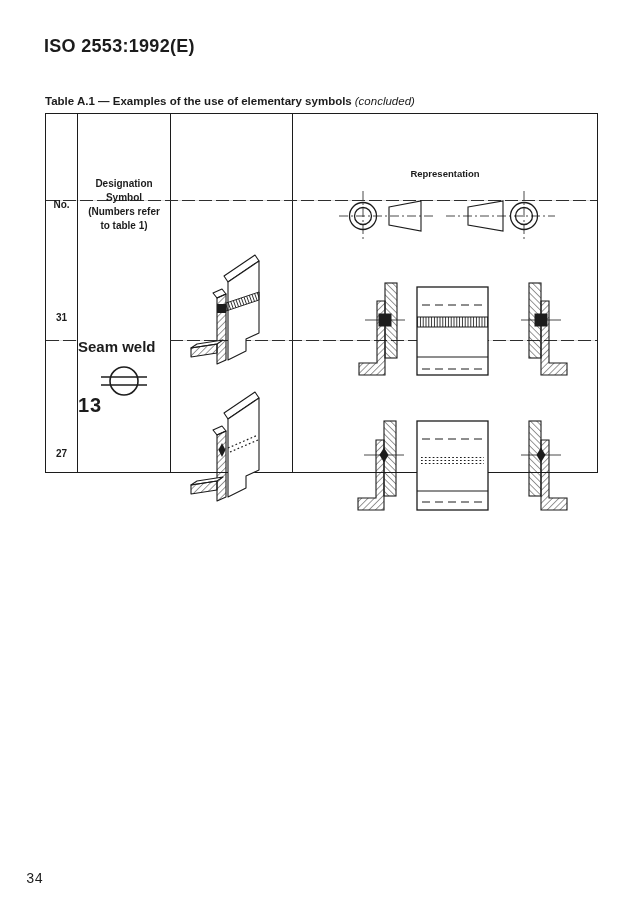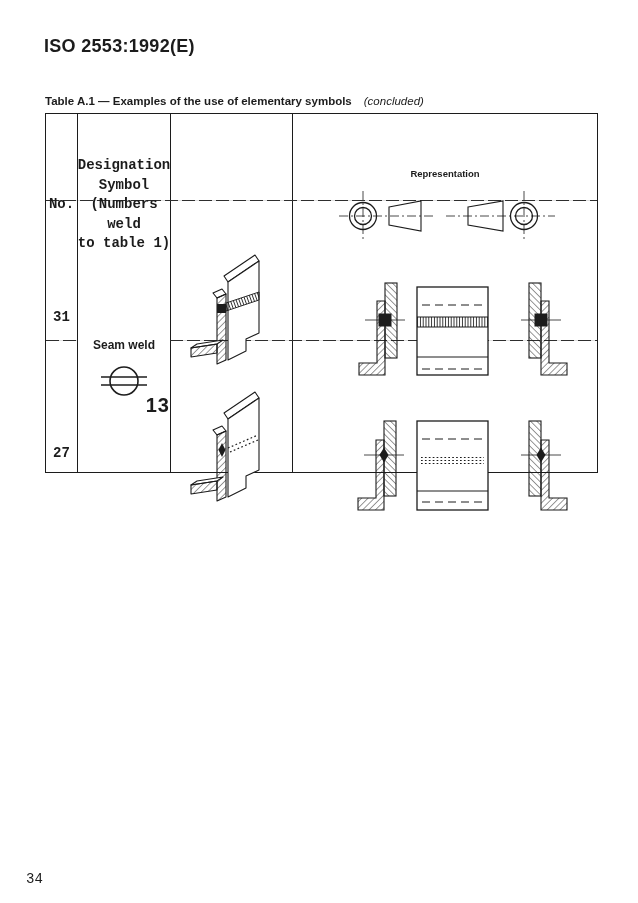--- a/index.html
+++ b/index.html
@@ -3,46 +3,46 @@
 <meta charset="utf-8">
 <style>
   html,body{margin:0;padding:0;background:#e8e8e8;}
   .page{
     position:relative;width:638px;height:903px;background:#ffffff;
     font-family:"Liberation Sans","DejaVu Sans",sans-serif;color:#1c1c1c;
     overflow:hidden;margin:0 auto;
   }
   .iso-header{position:absolute;left:44px;top:36px;font-size:18px;font-weight:bold;letter-spacing:.3px;}
   .table-title{position:absolute;left:45px;top:95px;font-size:11.5px;font-weight:bold;white-space:nowrap;}
-  .table-title .suffix{font-weight:normal;font-style:italic;margin-left:12px;}
+  .table-title .suffix{font-weight:normal;font-style:italic;margin-left:3px;}
   .page-number{position:absolute;left:26px;top:871px;font-family:Liberation Mono, monospace;font-size:14px;}
 
   .tbl{position:absolute;left:45px;top:113px;width:551px;height:358px;border:1.6px solid #1c1c1c;}
   .vline{position:absolute;top:0;bottom:0;width:1.4px;background:#1c1c1c;}
   .v1{left:31px}.v2{left:124px}.v3{left:246px}
   .hline{position:absolute;height:1px;background:repeating-linear-gradient(90deg,#2e2e2e 0 13px,rgba(0,0,0,.12) 13px 17px);}
   .h-header{left:0;right:0;top:86px;}
   .h-row-a{left:0;width:31px;top:226px;}
   .h-row-b{left:124px;right:0;top:226px;}
 
   .cell{position:absolute;display:flex;align-items:center;justify-content:center;text-align:center;margin-top:48px;}
-  .cell.small{font-size:14px;font-weight:bold;line-height:1.4;font-family:Liberation Mono, monospace;}
+  .cell.small{font-size:10px;font-weight:bold;line-height:1.4;}
   .no-h{left:0;top:0;width:31px;height:86px;}
   .desig-h{left:32px;top:0;width:92px;height:86px;}
   .illus-h{left:125px;top:0;width:121px;height:86px;}
   .rep-h{left:247px;top:0;width:304px;height:86px;display:block;}
   .rep-h .rep-label{position:absolute;left:0;right:0;top:6px;font-size:9.5px;font-weight:bold;text-align:center;}
   .rep-h svg{position:absolute;left:0;top:16px;}
 
   .no-26{left:0;top:86px;width:31px;height:140px;}
   .no-27{left:0;top:226px;width:31px;height:131px;}
   .desig-cell{left:32px;top:86px;width:92px;height:271px;display:block;}
-  .desig-label{position:absolute;left:0;right:0;top:90px;font-size:12px;font-weight:bold;text-align:center;}
+  .desig-label{position:absolute;left:0;right:0;top:90px;font-size:15px;font-weight:bold;text-align:left;}
   .desig-symbol{position:absolute;left:16px;top:111px;}
-  .desig-number{position:absolute;left:0;right:0;top:146px;font-size:20px;font-weight:600;text-align:right;letter-spacing:1px;}
+  .desig-number{position:absolute;left:0;right:0;top:146px;font-size:20px;font-weight:600;text-align:left;letter-spacing:1px;}
 
   .illus-26{left:125px;top:86px;width:121px;height:140px;}
   .illus-27{left:125px;top:226px;width:121px;height:131px;}
   .rep-26{left:247px;top:86px;width:304px;height:140px;}
   .rep-27{left:247px;top:226px;width:304px;height:131px;}
   .cell svg{display:block;}
   svg line,svg path,svg rect.outline,svg polygon.outline,svg circle{vector-effect:non-scaling-stroke;}
 </style>
 </head>
 <body>
@@ -78,21 +78,21 @@
     <div class="vline v3"></div>
     <div class="hline h-header"></div>
     <div class="hline h-row-a"></div>
     <div class="hline h-row-b"></div>
 
     <div class="cell small no-h">No.</div>
     <div class="cell small desig-h">
       <div>
         <div>Designation</div>
         <div>Symbol</div>
-        <div>(Numbers weld</div>
+        <div>(Numbers refer</div>
         <div>to table 1)</div>
       </div>
     </div>
     <div class="cell rep-h">
       <div class="rep-label">Representation</div>
       <svg width="304" height="70" viewBox="0 0 304 70">
         <g stroke="#1c1c1c" fill="none" stroke-width="1.1">
           <line x1="70" y1="13" x2="70" y2="63" stroke-width="0.8" stroke-dasharray="9 3 2 3"></line>
           <line x1="46" y1="38" x2="143" y2="38" stroke-width="0.8" stroke-dasharray="9 3 2 3"></line>
           <circle cx="70" cy="38" r="13.5" stroke-width="1.3"></circle>

